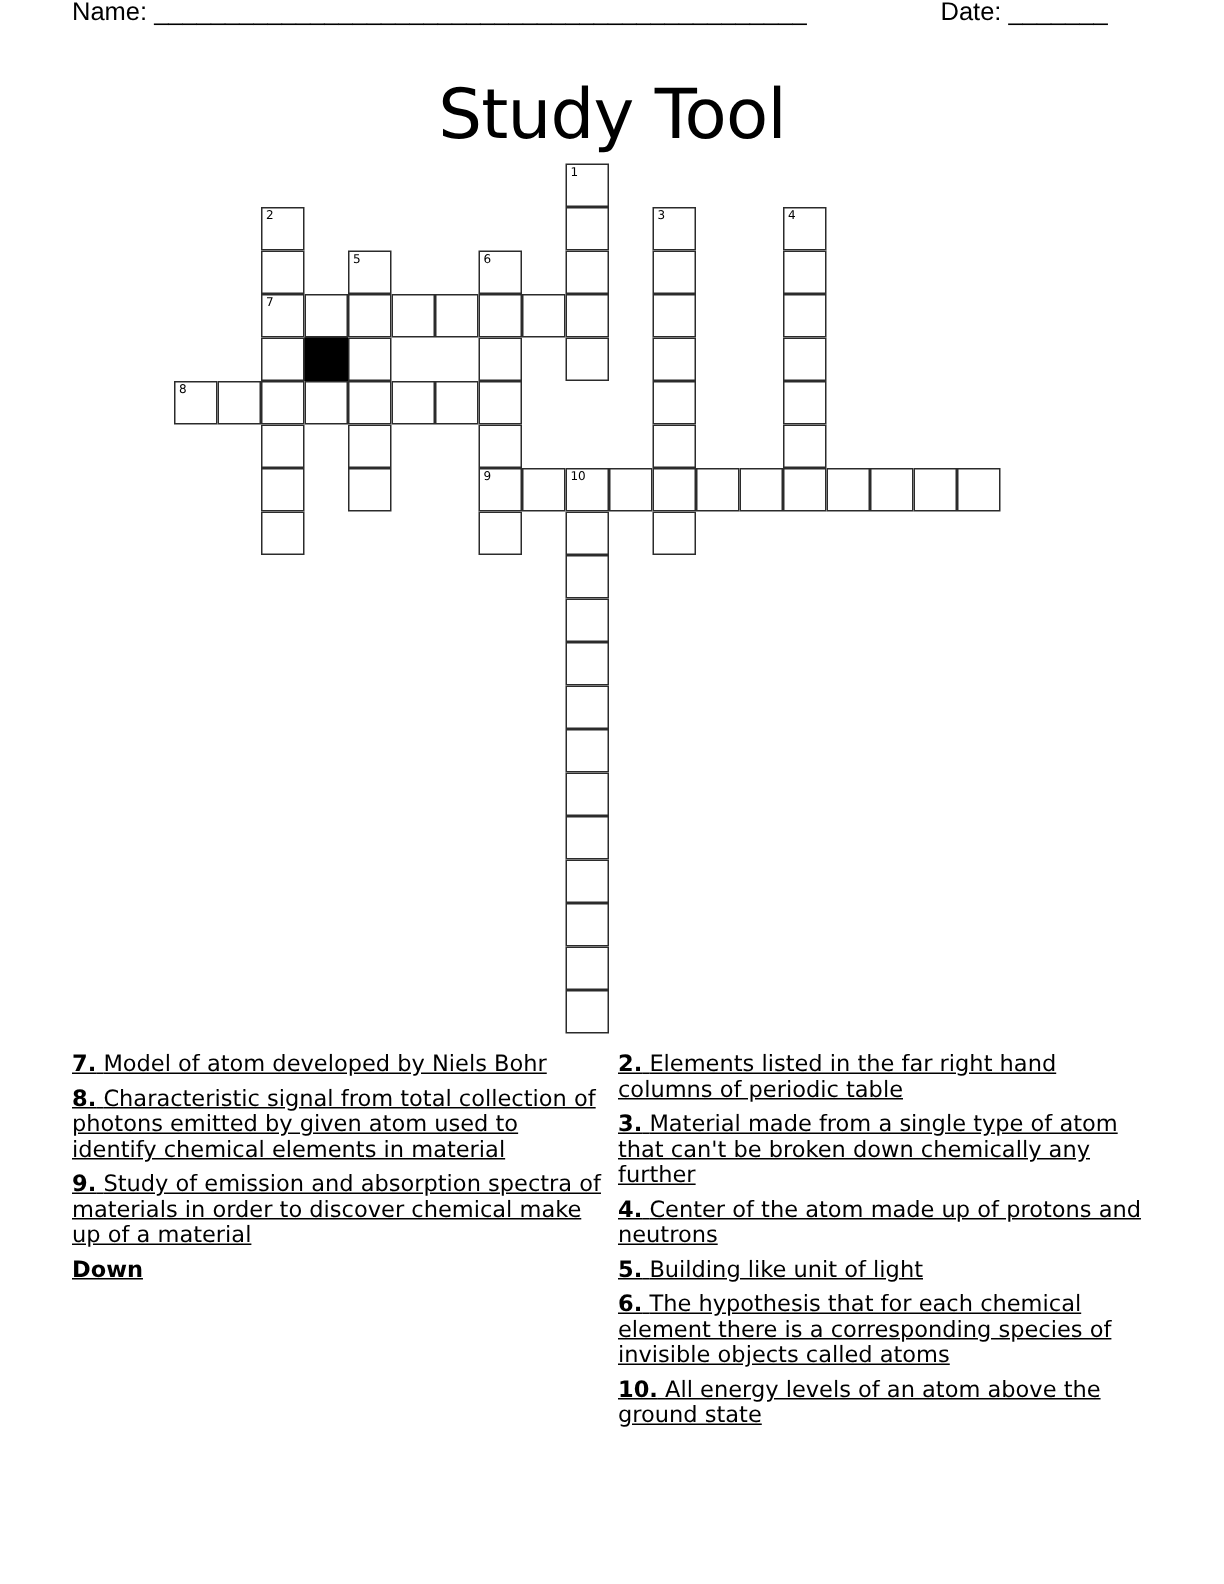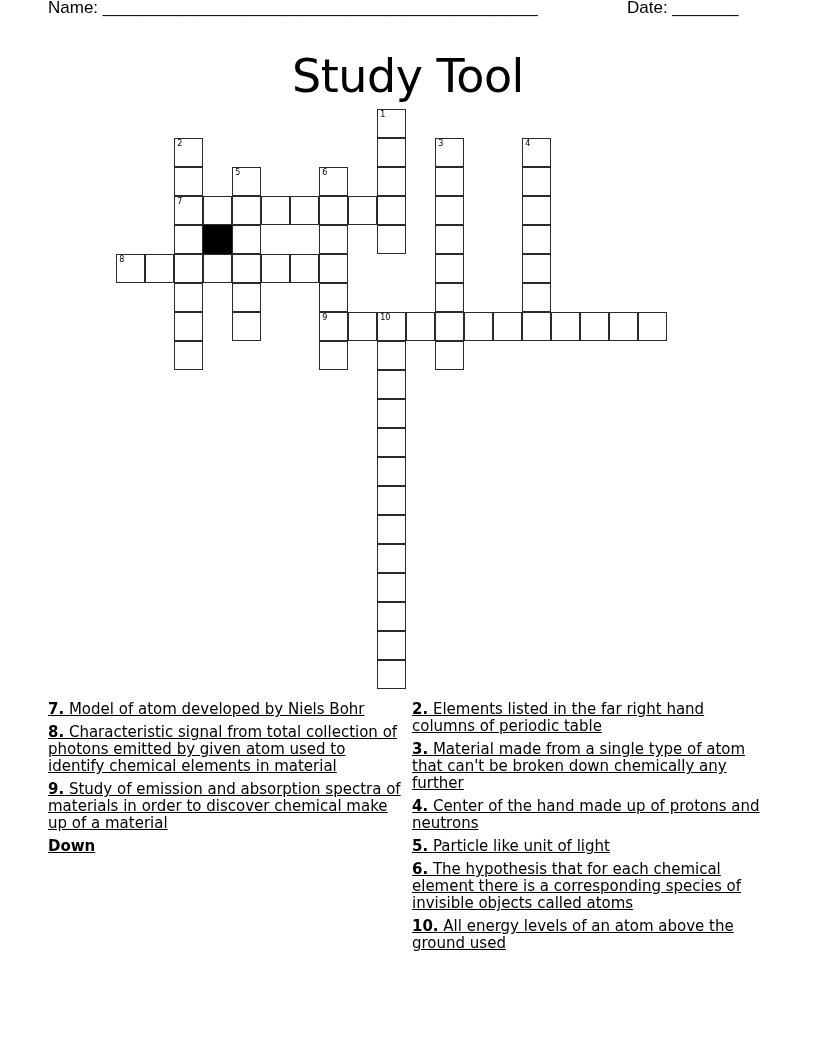--- a/index.html
+++ b/index.html
@@ -125,17 +125,17 @@
 <div class="clues clues-left">
   <div class="clue"><b>7.</b> <span>Model of atom developed by Niels Bohr</span></div>
   <div class="clue"><b>8.</b> <span>Characteristic signal from total collection of photons emitted by given atom used to identify chemical elements in material</span></div>
   <div class="clue"><b>9.</b> <span>Study of emission and absorption spectra of materials in order to discover chemical make up of a material</span></div>
   <div class="sec-head">Down</div>
 </div>
 
 <div class="clues clues-right">
   <div class="clue"><b>2.</b> <span>Elements listed in the far right hand columns of periodic table</span></div>
   <div class="clue"><b>3.</b> <span>Material made from a single type of atom that can't be broken down chemically any further</span></div>
-  <div class="clue"><b>4.</b> <span>Center of the hand made up of protons and neutrons</span></div>
-  <div class="clue"><b>5.</b> <span>Particle like unit of light</span></div>
+  <div class="clue"><b>4.</b> <span>Center of the atom made up of protons and neutrons</span></div>
+  <div class="clue"><b>5.</b> <span>Building like unit of light</span></div>
   <div class="clue"><b>6.</b> <span>The hypothesis that for each chemical element there is a corresponding species of invisible objects called atoms</span></div>
-  <div class="clue"><b>10.</b> <span>All energy levels of an atom above the ground used</span></div>
+  <div class="clue"><b>10.</b> <span>All energy levels of an atom above the ground state</span></div>
 </div>
 
 </body></html>

